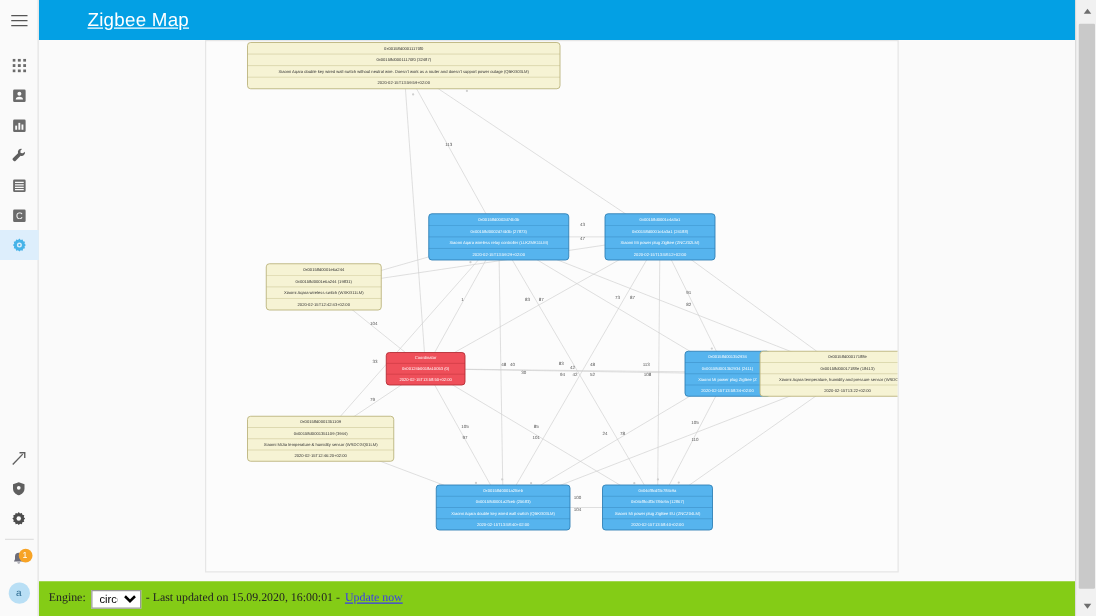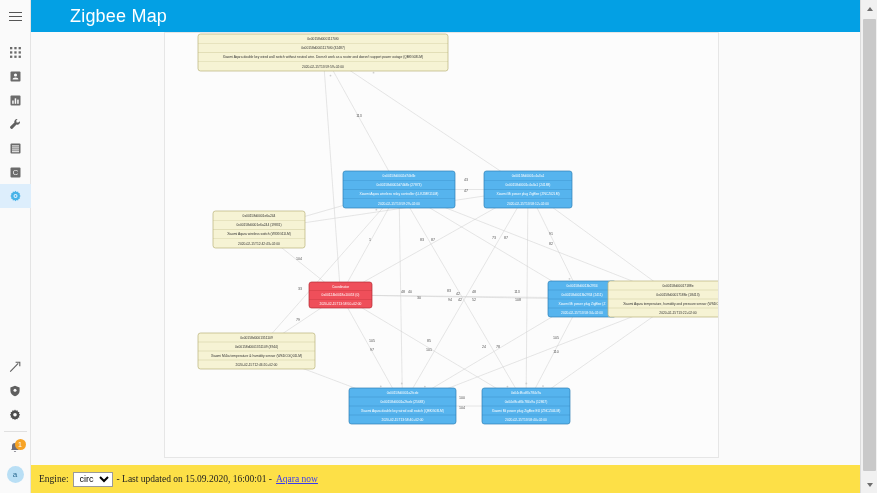--- a/index.html
+++ b/index.html
@@ -70,23 +70,24 @@
   
   .header {
     position: absolute; left: 31px; top: 0;
     width: 829px; height: 32px;
     background: #03a0e4;
     color: #ffffff;
     display: flex; align-items: center;
   }
   .header-title {
     margin-left: 39px;
-    font-size: 18px;
+    font-size: 15px;
     letter-spacing: 0.2px;
     color: #ffffff;
+    text-decoration: underline;
   }
 
   
   .content {
     position: absolute; left: 31px; top: 32px;
     width: 829px; height: 433px;
     background: #fafafa;
   }
   .map-canvas {
     position: absolute; left: 133px; top: 0px;
@@ -94,21 +95,21 @@
     background: #fcfcfc;
     border: 1px solid #e6e6e6;
     overflow: hidden;
   }
   #graph-svg { position: absolute; left: 0; top: 0; }
 
   
   .footer {
     position: absolute; left: 31px; top: 465px;
     width: 829px; height: 28px;
-    background: #fde047;
+    background: #84cc16;
     display: flex; align-items: center;
     font-size: 9.5px; color: #333;
     font-family: "Liberation Serif", serif;
   }
   .footer-inner { margin-left: 8px; display: flex; align-items: center; gap: 4px; }
   .engine-label { color: #222; }
   .engine-select {
     font-family: "Liberation Sans", sans-serif;
     font-size: 9px; height: 15px; padding: 0 2px;
     border: 1px solid #9a9a9a; background: #fff;
@@ -488,21 +489,21 @@
           </g>
       </svg>
     </div>
   </div>
 
   <div class="footer">
     <div class="footer-inner">
       <span class="engine-label">Engine:</span>
       <select class="engine-select" id="engine-select"><option value="circo">circo</option><option value="dot">dot</option><option value="neato">neato</option><option value="fdp">fdp</option><option value="twopi">twopi</option></select>
       <span class="footer-text">- Last updated on 15.09.2020, 16:00:01 -</span>
-      <span class="update-link">Aqara now</span>
+      <span class="update-link">Update now</span>
     </div>
   </div>
 
   <div class="scrollbar">
     <div class="sb-btn">
       <span class="sb-arrow up"></span>
     </div>
     <div class="sb-thumb"></div>
     <div class="sb-btn bottom">
       <span class="sb-arrow down"></span>

